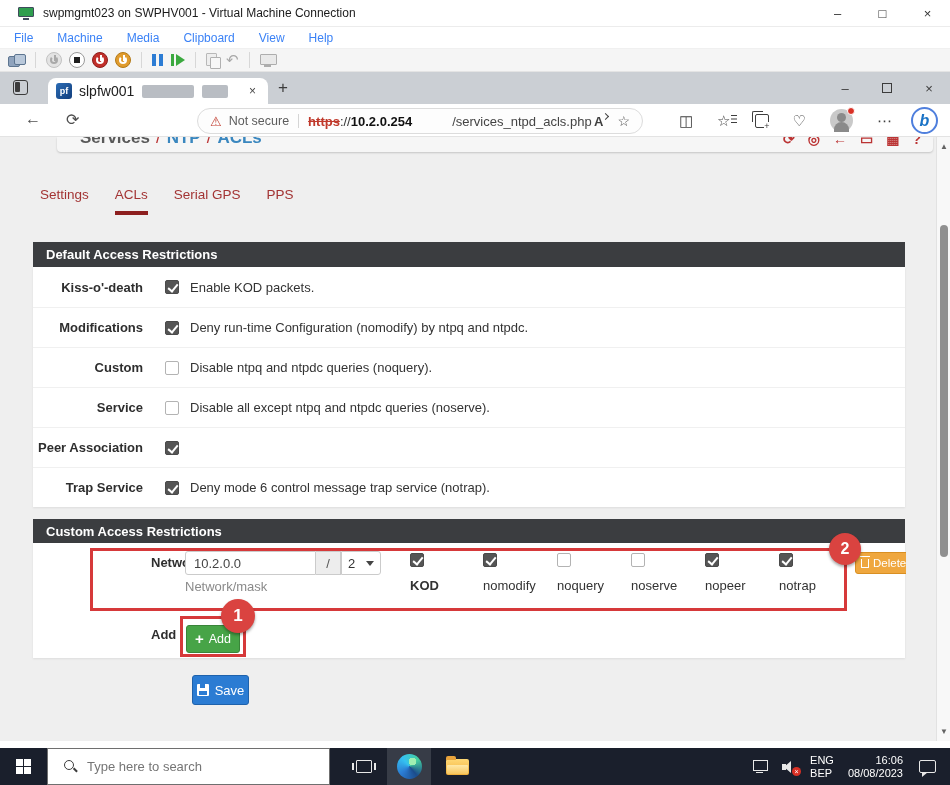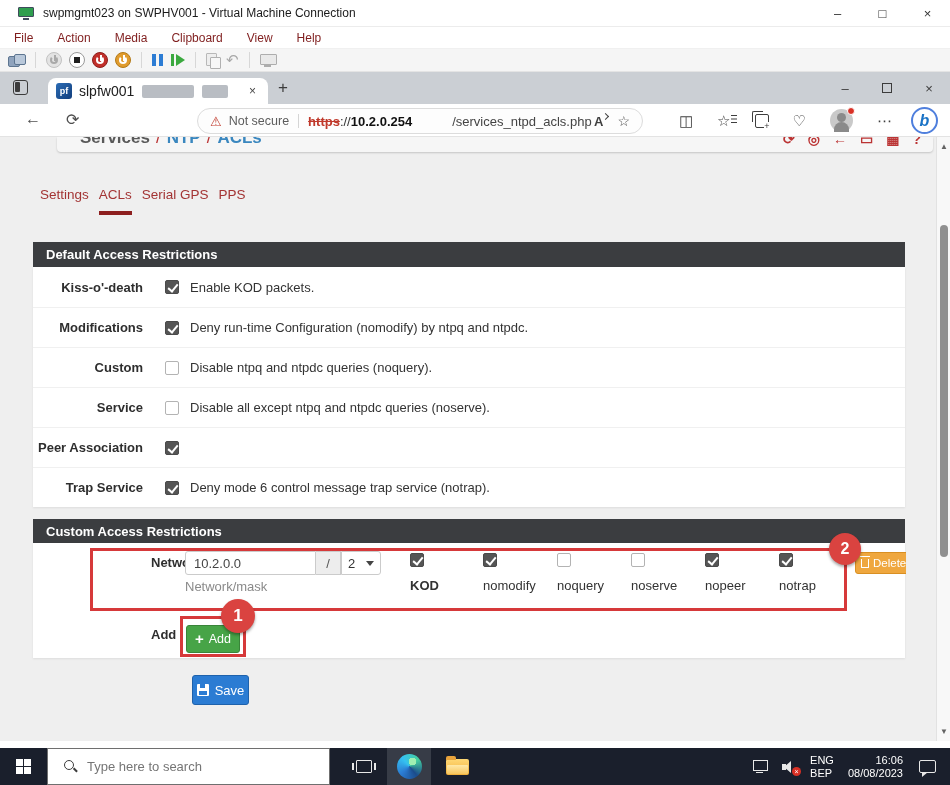--- a/index.html
+++ b/index.html
@@ -16,21 +16,21 @@
     border:1.5px solid #3f4b5c; border-radius:1px; }
   .vm-icon .std { position:absolute; bottom:0; left:5px; width:6px; height:2px; background:#3f4b5c; }
   .vm-title { font-size:12px; color:#1a1a1a; margin-left:9px; }
   .win-ctrls { margin-left:auto; display:flex; height:27px; }
   .wbtn { width:45px; height:27px; display:flex; align-items:center; justify-content:center;
     font-size:13px; color:#333; }
 
   
   .menubar { position:absolute; top:27px; left:0; width:950px; height:22px; background:#fff;
     display:flex; align-items:center; padding-left:14px; border-bottom:1px solid #f0f0f0; }
-  .menu-item { font-size:12px; color:#7f1d1d; padding:0 14px 0 0; margin-right:10px; }
+  .menu-item { font-size:12px; color:#3b82f6; padding:0 14px 0 0; margin-right:10px; }
 
   
   .vmtoolbar { position:absolute; top:49px; left:0; width:950px; height:23px; background:#f5f5f5;
     border-bottom:1px solid #e4e4e4; display:flex; align-items:center; padding-left:8px; gap:7px; }
   .tsep { width:1px; height:16px; background:#d7d7d7; margin:0 3px; }
   .ico-kvm { width:17px; height:13px; position:relative; }
   .ico-kvm::before { content:""; position:absolute; left:0; top:2px; width:10px; height:9px;
     background:#8fa3bd; border:1px solid #5d7590; border-radius:2px; }
   .ico-kvm::after { content:""; position:absolute; left:6px; top:0; width:10px; height:9px;
     background:#b9c8da; border:1px solid #5d7590; border-radius:2px; }
@@ -123,21 +123,21 @@
   
   .viewport { position:absolute; top:137px; left:0; width:936px; height:604px; background:#efefef; overflow:hidden; }
   .hdr-remnant { position:absolute; top:0; left:57px; width:876px; height:15px; background:#f6f6f6;
     border-radius:0 0 4px 4px; box-shadow:0 1px 2px rgba(0,0,0,.18); overflow:hidden; }
   .bc { position:absolute; left:23px; top:-9px; font-size:17px; font-weight:bold; color:#5a5a5a; white-space:nowrap; }
   .bc .sep { color:#bb3434; font-weight:normal; padding:0 6px; }
   .bc a { color:#3a87bf; text-decoration:none; }
   .hicons { position:absolute; right:12px; top:-6px; display:flex; gap:13px; font-size:14px;
     color:#bb3434; font-weight:bold; }
 
-  .ptabs { position:absolute; top:50px; left:40px; display:flex; gap:10px; font-size:13.5px;justify-content:space-between; }
+  .ptabs { position:absolute; top:50px; left:40px; display:flex; gap:26px; font-size:13.5px;justify-content:space-between; }
   .ptab { color:#a33434; position:relative; cursor:pointer; }
   .ptab.active::after { content:""; position:absolute; left:0; right:0; bottom:-13px; height:4px; background:#8d1f1f; }
 
   .panel-hd { position:absolute; left:33px; width:872px; background:#3b3d40; color:#fff;
     font-size:13px; font-weight:bold; display:flex; align-items:center; padding-left:13px; }
   .panel-bd { position:absolute; left:33px; width:872px; background:#fff; box-shadow:0 1px 2px rgba(0,0,0,.08); }
   .p1-row { display:flex; align-items:center; height:40px; font-size:13px; color:#333; }
   .p1-row + .p1-row { border-top:1px solid #f0f0f0; }
   .p1-label { width:132px; padding-right:22px; text-align:right; font-weight:bold; color:#2e2e2e; flex:none; }
   .cb { width:14px; height:14px; border:1px solid #b3b3b3; border-radius:2px; background:#fff;
@@ -248,21 +248,21 @@
     <div class="vm-title">swpmgmt023 on SWPHV001 - Virtual Machine Connection</div>
     <div class="win-ctrls">
       <div class="wbtn">–</div>
       <div class="wbtn">□</div>
       <div class="wbtn">×</div>
     </div>
   </div>
 
   <div class="menubar">
     <div class="menu-item">File</div>
-    <div class="menu-item">Action</div>
+    <div class="menu-item">Machine</div>
     <div class="menu-item">Media</div>
     <div class="menu-item">Clipboard</div>
     <div class="menu-item">View</div>
     <div class="menu-item">Help</div>
   </div>
 
   <div class="vmtoolbar">
     <div class="ico-kvm"></div>
     <div class="tsep"></div>
     <div class="pw gray"></div>

